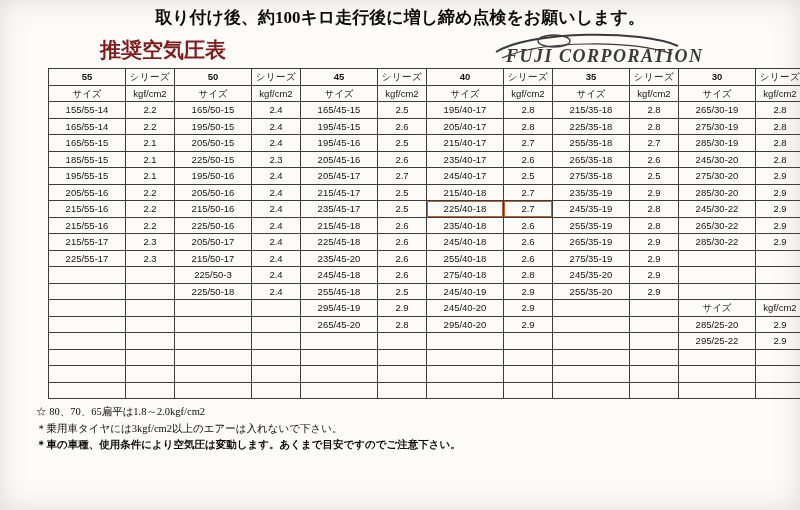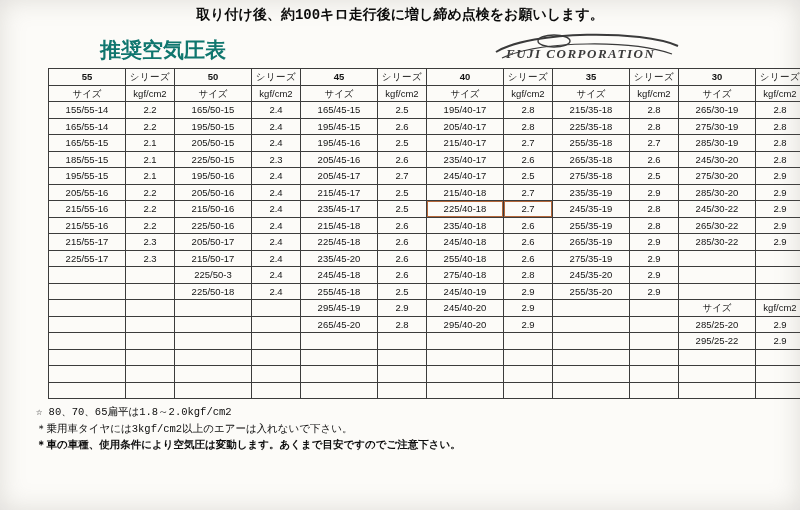--- a/index.html
+++ b/index.html
@@ -20,51 +20,51 @@
     width: 800px;
     height: 510px;
     background: #fcfbf8;
   }
   .headline {
     position: absolute;
     top: 6px;
     left: 0;
     width: 800px;
     text-align: center;
-    font-family: Liberation Mono, monospace;
+    font-family: Liberation Serif, serif;
     font-weight: bold;
-    font-size: 14px;
+    font-size: 17px;
     letter-spacing: 0px;
     color: #0a0a0a;
   }
   .subtitle {
     position: absolute;
     top: 36px;
     left: 100px;
     font-family: Liberation Serif, serif;
     font-weight: bold;
     font-size: 21px;
-    color: #0f766e;
+    color: #7f1d1d;
   }
   .logo {
     position: absolute;
     top: 32px;
     left: 492px;
     width: 190px;
     height: 34px;
     color: #2d2d2d;
   }
   .logo .logo-text {
     position: absolute;
     top: 14px;
     left: 14px;
     font-family: "Liberation Serif", serif;
     font-style: italic;
     font-weight: bold;
-    font-size: 13px;
+    font-size: 18px;
     letter-spacing: 1.5px;
     color: #3a3a3a;
     white-space: nowrap;
   }
   .logo svg {
     position: absolute;
     top: 0;
     left: 0;
   }
 
@@ -111,21 +111,21 @@
   }
   .hot-cell {
     box-shadow: inset 0 0 0 1px #b4673a;
   }
 
   .notes {
     position: absolute;
     left: 36px;
     top: 404px;
     width: 730px;
-    font-family: Liberation Mono, monospace;
+    font-family: Liberation Serif, serif;
     font-size: 10.5px;
     line-height: 16.5px;
     color: #0d0d0d;
   }
   .notes div {
     white-space: nowrap;
   }
   .notes .bold {
     font-weight: bold;
   }

